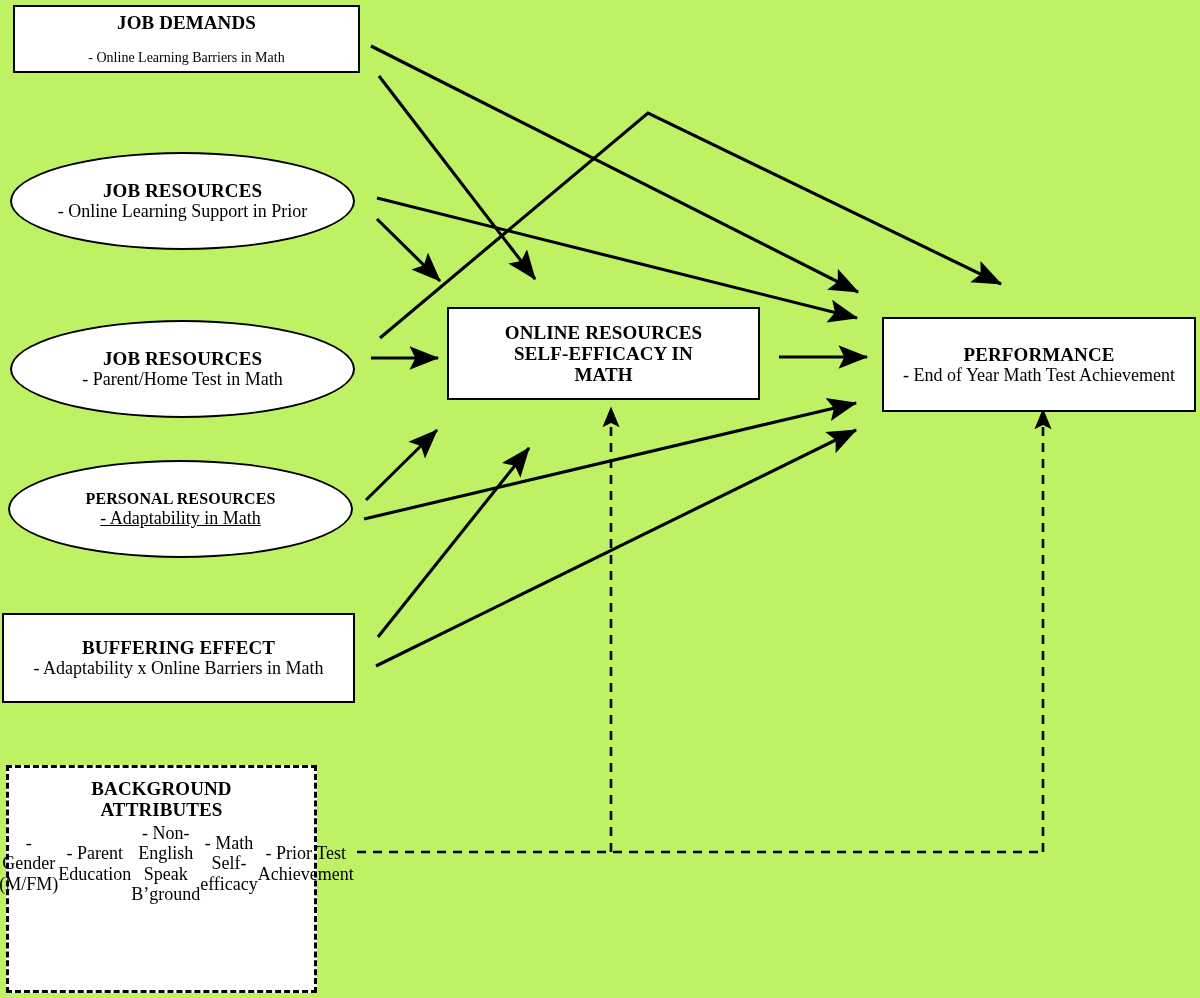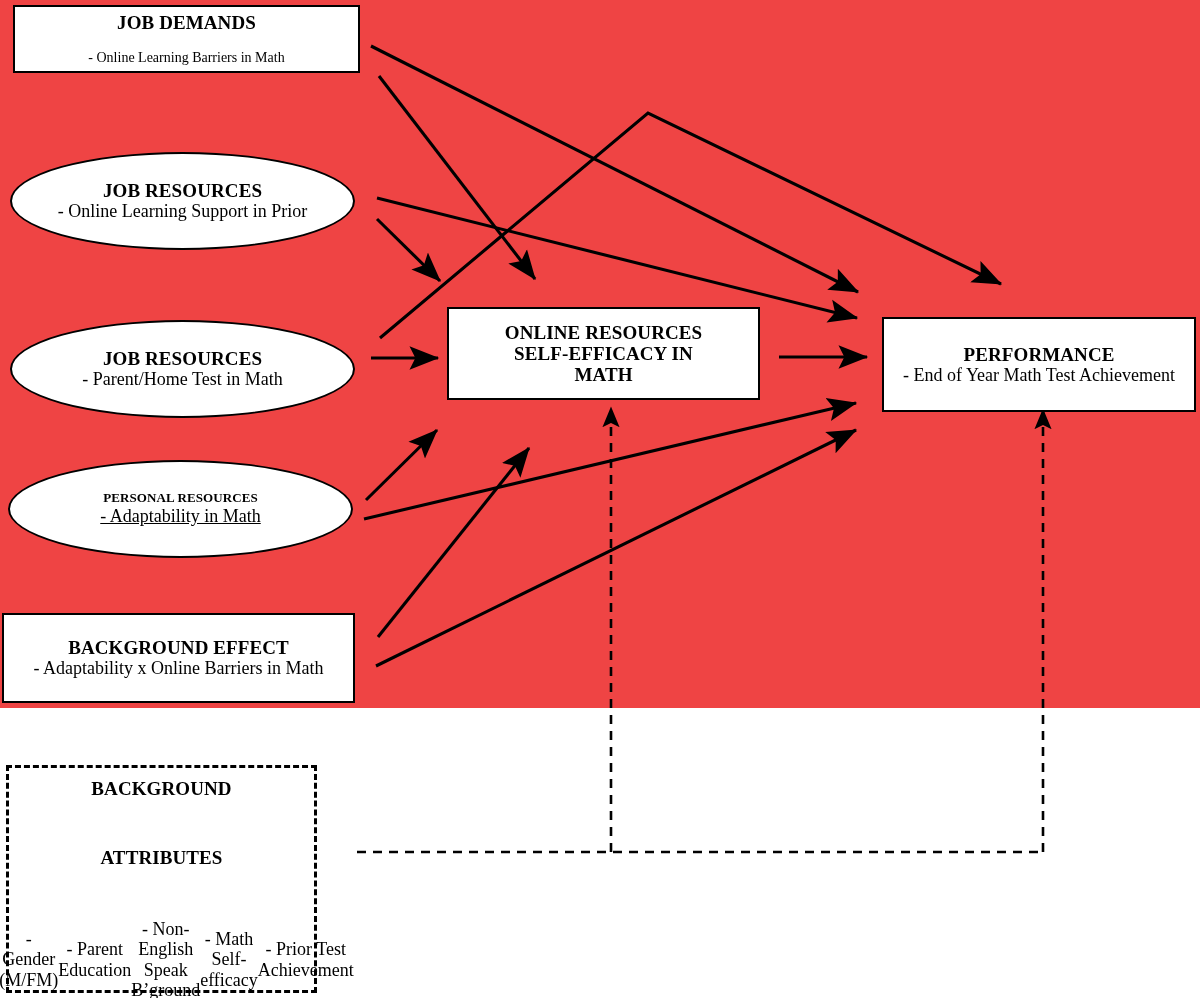--- a/index.html
+++ b/index.html
@@ -1,18 +1,18 @@
 <!DOCTYPE html>
 <html><head>
 <meta charset="utf-8">
 <style>
   html,body{margin:0;padding:0;background:#ffffff;}
   body{width:1200px;height:998px;overflow:hidden;
        font-family:"Liberation Serif","DejaVu Serif",serif;color:#000;}
-  #stage{position:relative;width:1200px;height:708px;background:#ef4444;}
+  #stage{position:relative;width:1200px;height:998px;background:#bef264;}
   svg#wires{position:absolute;left:0;top:0;width:1200px;height:998px;}
 
   .node{position:absolute;box-sizing:border-box;display:flex;flex-direction:column;
         align-items:center;justify-content:center;text-align:center;background:#fff;}
   .boxnode{border:2px solid #000;}
   .dashnode{border:3px dashed #000;}
   .ellnode{border:2px solid #000;border-radius:50%;}
 
   .ttl{font-weight:bold;line-height:1.12;letter-spacing:.1px;}
   .sub{line-height:1.14;}
@@ -24,29 +24,29 @@
 
   #n-job-res-online{left:10px;top:152px;width:345px;height:98px;}
   #n-job-res-online .ttl{font-size:19px;}
   #n-job-res-online .sub{font-size:18px;}
 
   #n-job-res-parent{left:10px;top:320px;width:345px;height:98px;}
   #n-job-res-parent .ttl{font-size:19px;}
   #n-job-res-parent .sub{font-size:18px;}
 
   #n-personal-res{left:8px;top:460px;width:345px;height:98px;}
-  #n-personal-res .ttl{font-size:13px;text-align:center;}
+  #n-personal-res .ttl{font-size:16px;text-align:center;}
   #n-personal-res .sub{font-size:18px;text-decoration:underline;}
 
   #n-buffering{left:2px;top:613px;width:353px;height:90px;}
   #n-buffering .ttl{font-size:19px;}
   #n-buffering .sub{font-size:18px;padding:0 6px;}
 
   #n-background{left:6px;top:765px;width:311px;height:228px;justify-content:flex-start;
-                padding-top:10px;gap:48px;}
+                padding-top:10px;}
   #n-background .ttl{font-size:19px;}
   #n-background .sub{font-size:18px;}
   #n-background .list{display:flex;flex-direction:row;align-items:center;margin-top:2px;}
 
   #n-self-efficacy{left:447px;top:307px;width:313px;height:93px;}
   #n-self-efficacy .ttl{font-size:19px;}
 
   #n-performance{left:882px;top:305px;width:314px;height:95px;margin-top:12px;}
   #n-performance .ttl{font-size:19px;}
   #n-performance .sub{font-size:18px;}
@@ -112,21 +112,21 @@
     <div class="ttl">JOB RESOURCES</div>
     <div class="sub">- Parent/Home Test in Math</div>
   </div>
 
   <div class="node ellnode" id="n-personal-res">
     <div class="ttl">PERSONAL RESOURCES</div>
     <div class="sub">- Adaptability in Math</div>
   </div>
 
   <div class="node boxnode" id="n-buffering">
-    <div class="ttl">BACKGROUND EFFECT</div>
+    <div class="ttl">BUFFERING EFFECT</div>
     <div class="sub">- Adaptability x Online Barriers in Math</div>
   </div>
 
   <div class="node dashnode" id="n-background">
     <div class="ttl">BACKGROUND</div>
     <div class="ttl">ATTRIBUTES</div>
     <div class="list">
       <div class="sub">- Age</div>
       <div class="sub">- Gender (M/FM)</div>
       <div class="sub">- Parent Education</div>

